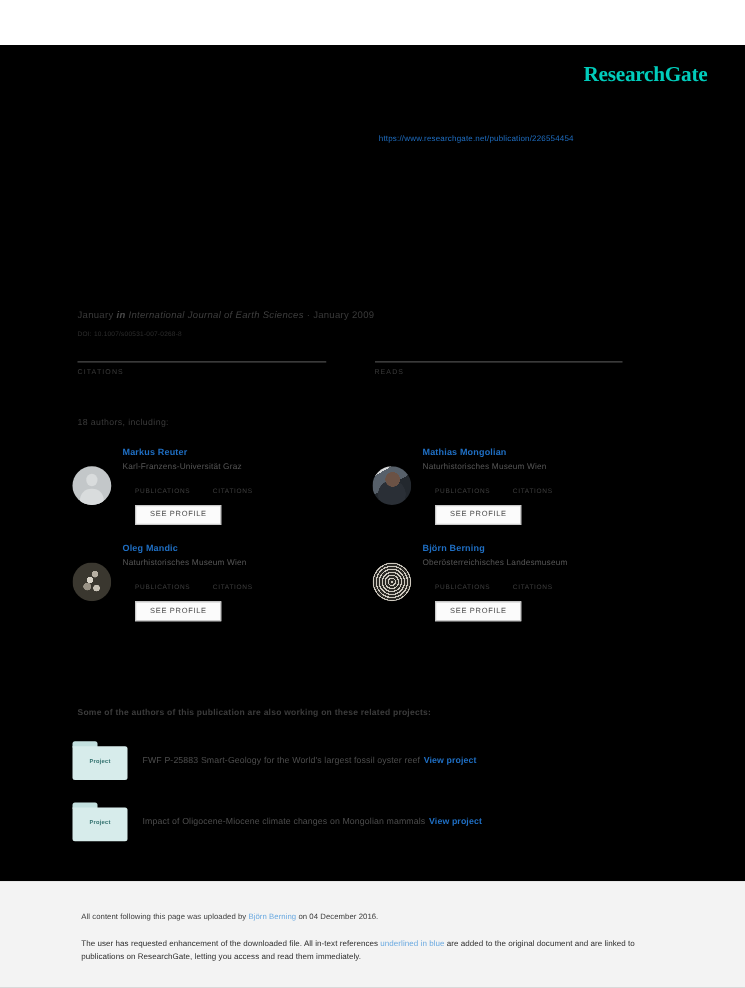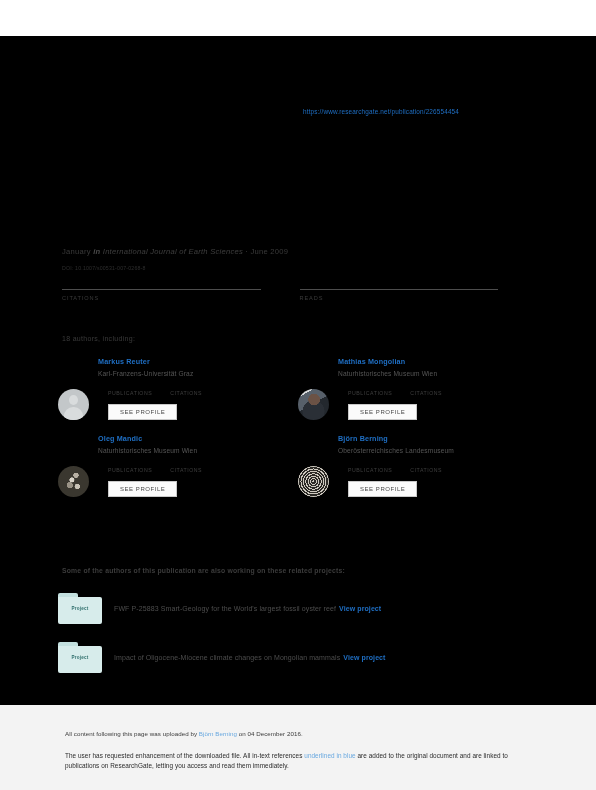--- a/index.html
+++ b/index.html
@@ -146,21 +146,21 @@
     left: 58px;
     width: 480px;
   }
   .author-row {
     display: flex;
     margin-bottom: 13px;
   }
   .author-card {
     width: 240px;
     display: flex;
-    align-items: flex-end;
+    align-items: center;
   }
   .avatar {
     width: 31px;
     height: 31px;
     border-radius: 50%;
     flex: 0 0 31px;
     margin-right: 9px;
     overflow: hidden;
     position: relative;
     background: #1a1a1a;
@@ -348,30 +348,31 @@
 </style>
 </head>
 <body>
 
 <div class="page">
 
   <div class="top-margin"></div>
 
   <div class="dark-body"></div>
 
+  <div class="rg-logo">ResearchGate</div>
 
   <a class="pub-url">https://www.researchgate.net/publication/226554454</a>
 
   <div class="meta-block">
     <div class="meta-line">
       <span class="word-article">January</span>
       <span class="word-in">in</span>
       <span class="journal">International Journal of Earth Sciences</span>
       <span>·</span>
-      <span>June 2009</span>
+      <span>January 2009</span>
     </div>
     <div class="meta-doi">DOI: 10.1007/s00531-007-0268-8</div>
   </div>
 
   <div class="stats-row">
     <div class="stat-col">
       <div class="stat-number"></div>
       <div class="stat-rule"></div>
       <div class="stat-label">CITATIONS</div>
     </div>

